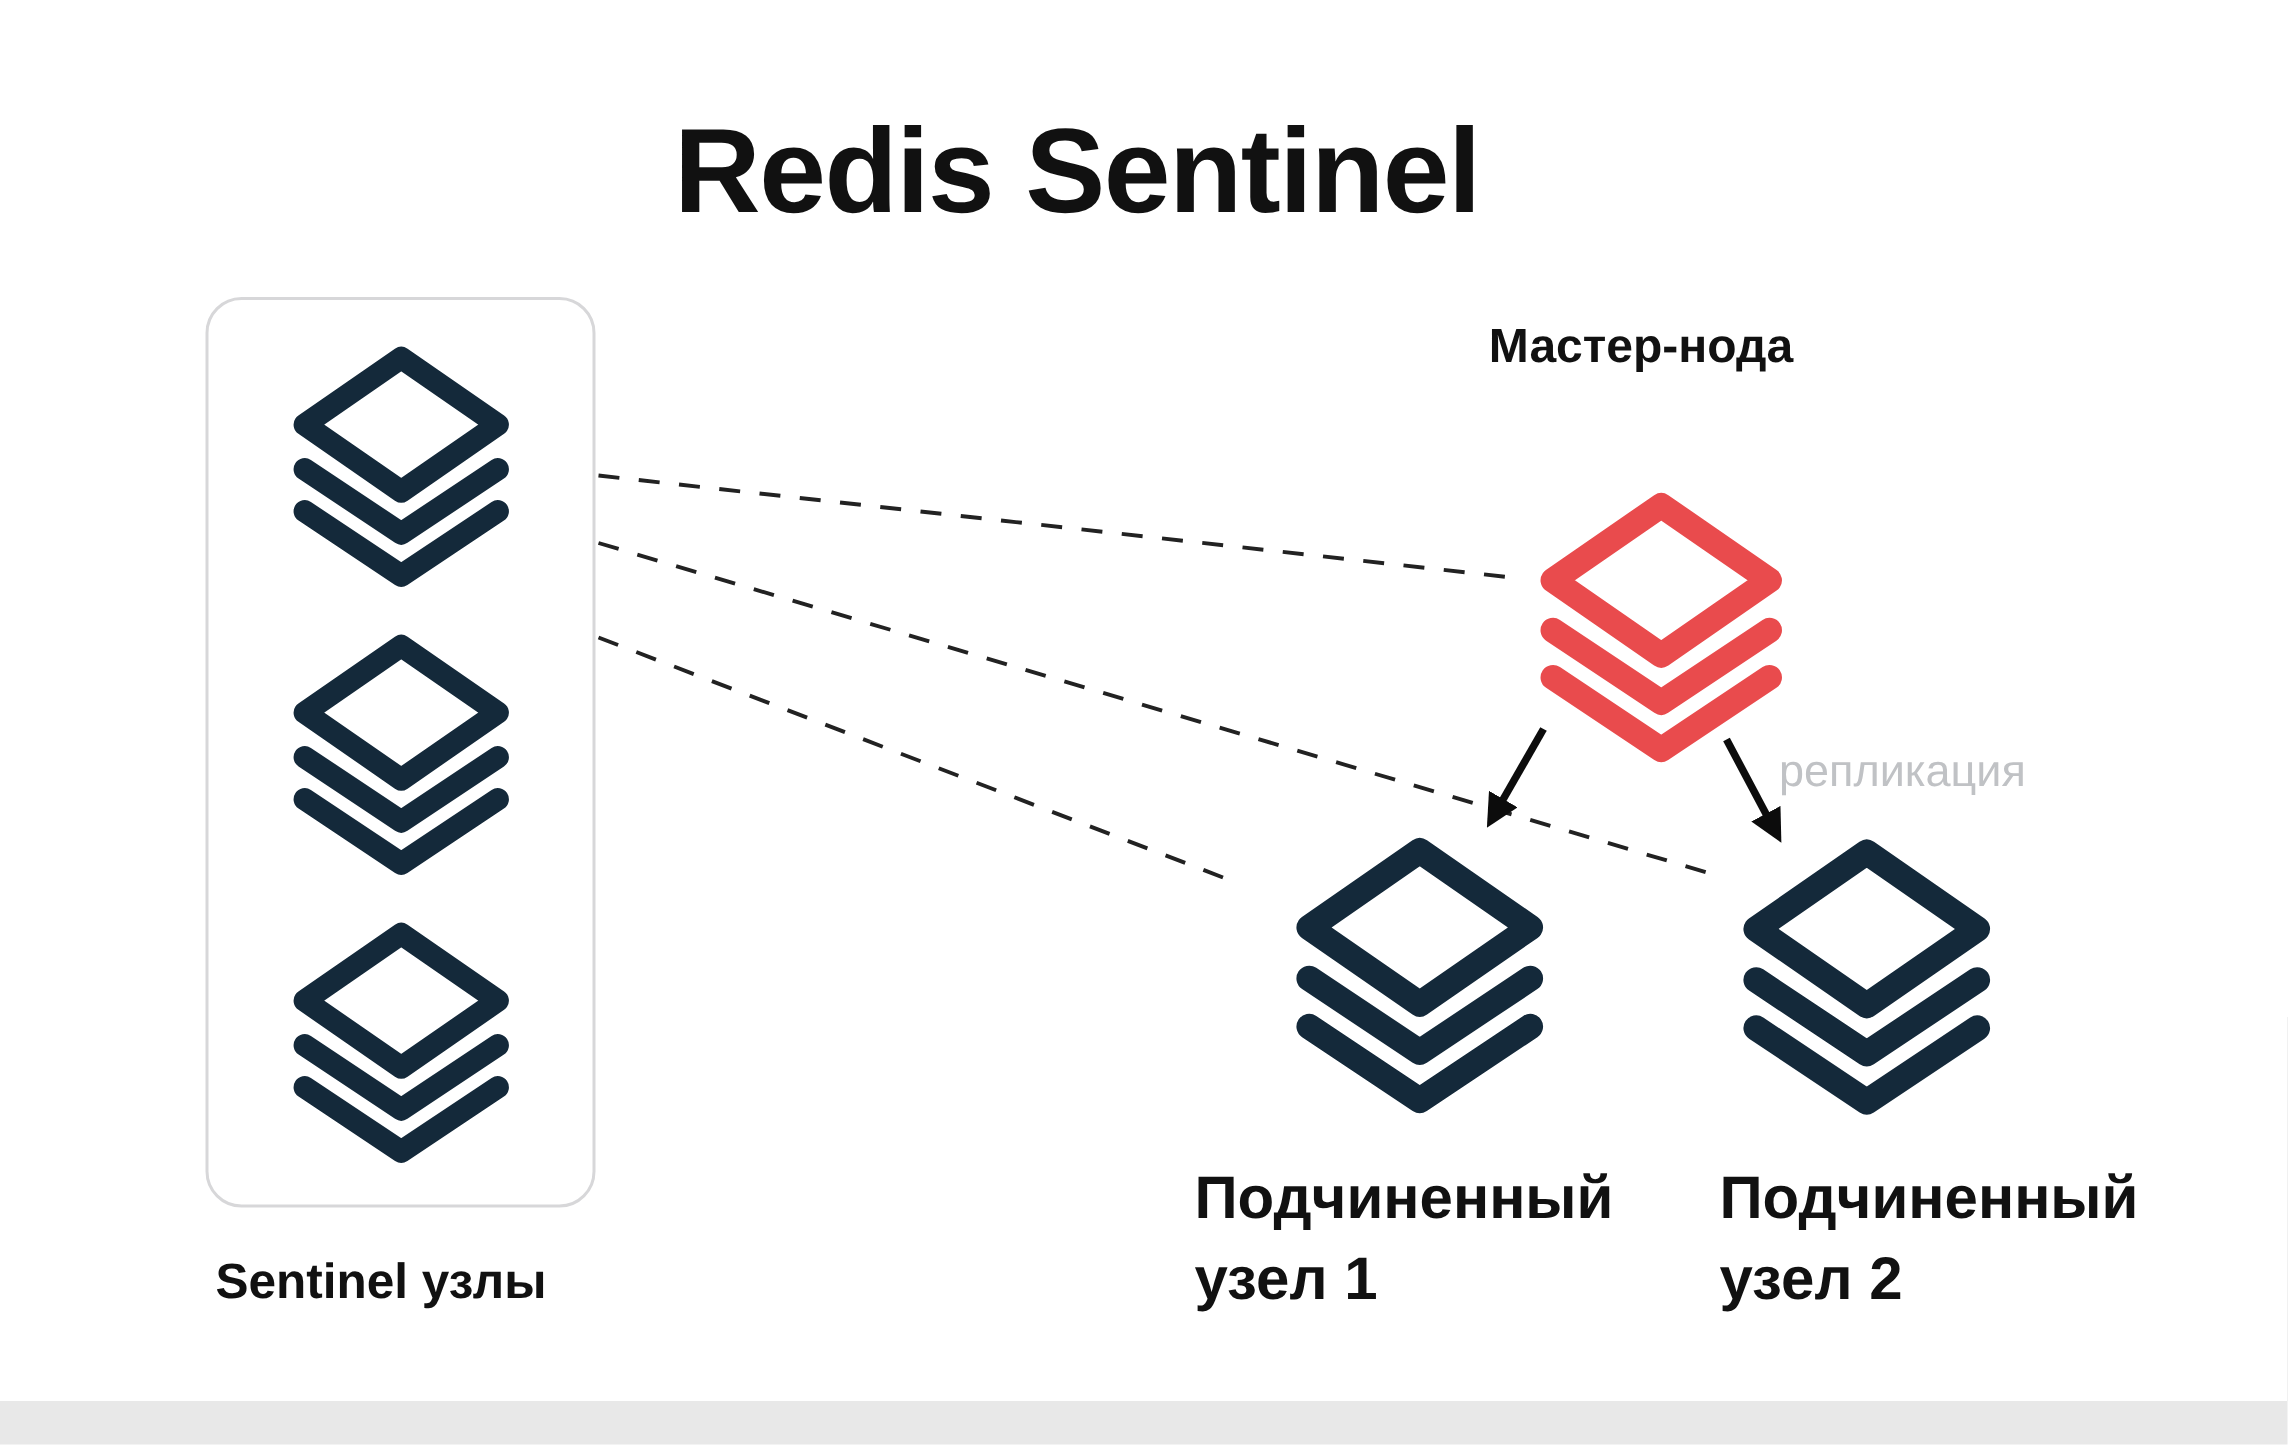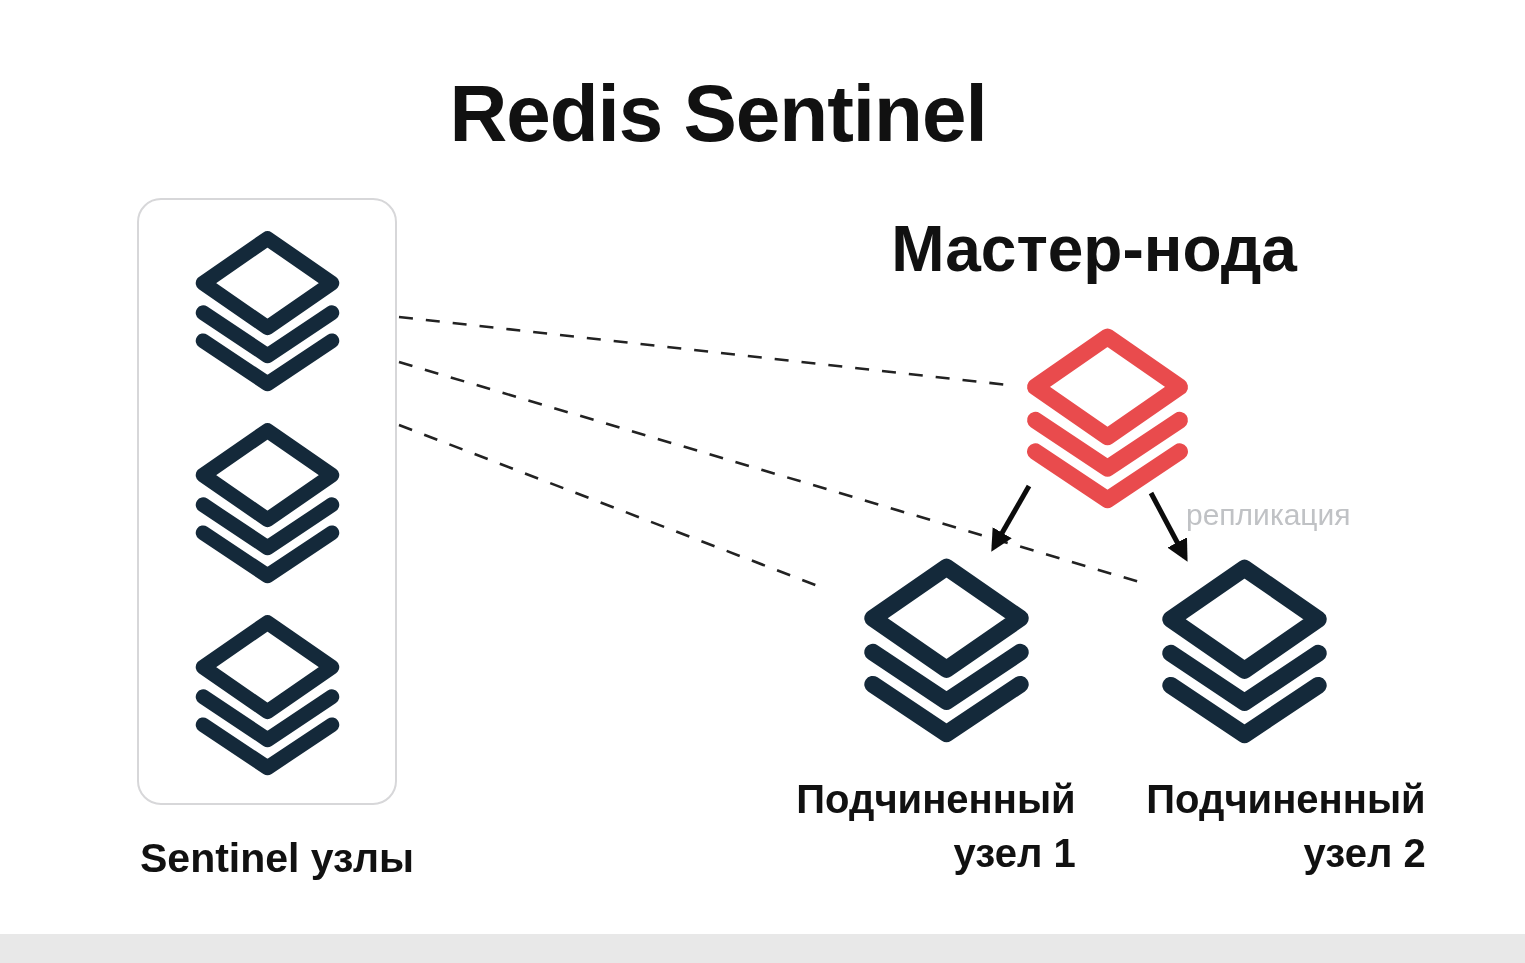--- a/index.html
+++ b/index.html
@@ -53,44 +53,44 @@
     display:flex;flex-direction:column;
     align-items:center;justify-content:space-evenly;
   }
   .stack{display:block;}
   .stack.navy{color:var(--node,#14293A);}
   .stack.red{color:var(--master-node,#E94B4D);}
   .stack.s-165{width:165px;height:165px;}
   .stack.s-185{width:185px;height:185px;}
   .stack.s-189{width:189px;height:189px;}
   .group-label{
-    left:277px;top:835px;
+    left:254px;top:835px;
     transform:translateX(-50%);
-    font-size:41px;font-weight:bold;
+    font-size:33px;font-weight:bold;
     white-space:nowrap;
   }
   .master-label{
     left:1094px;top:212px;
     transform:translateX(-50%);
-    font-size:64px;font-weight:bold;
+    font-size:32px;font-weight:bold;
     white-space:nowrap;
   }
   .replication-label{
     left:1186px;top:486px;
     font-size:30px;
     color:var(--replication-text,#c0c2c5);
     white-space:nowrap;
     margin-top:12px;
   }
   .slave-label{
     top:772px;
     transform:translateX(-50%);
     font-size:40px;font-weight:bold;
     line-height:54px;
-    text-align:right;
+    text-align:left;
     white-space:pre-line;
   }
   .slave-label.one{left:936px;}
   .slave-label.two{left:1286px;}
   .master-icon{left:1015px;top:324px;}
   .slave1-icon{left:852px;top:554px;}
   .slave2-icon{left:1150px;top:555px;}
 </style>
 </head>
 <body>

